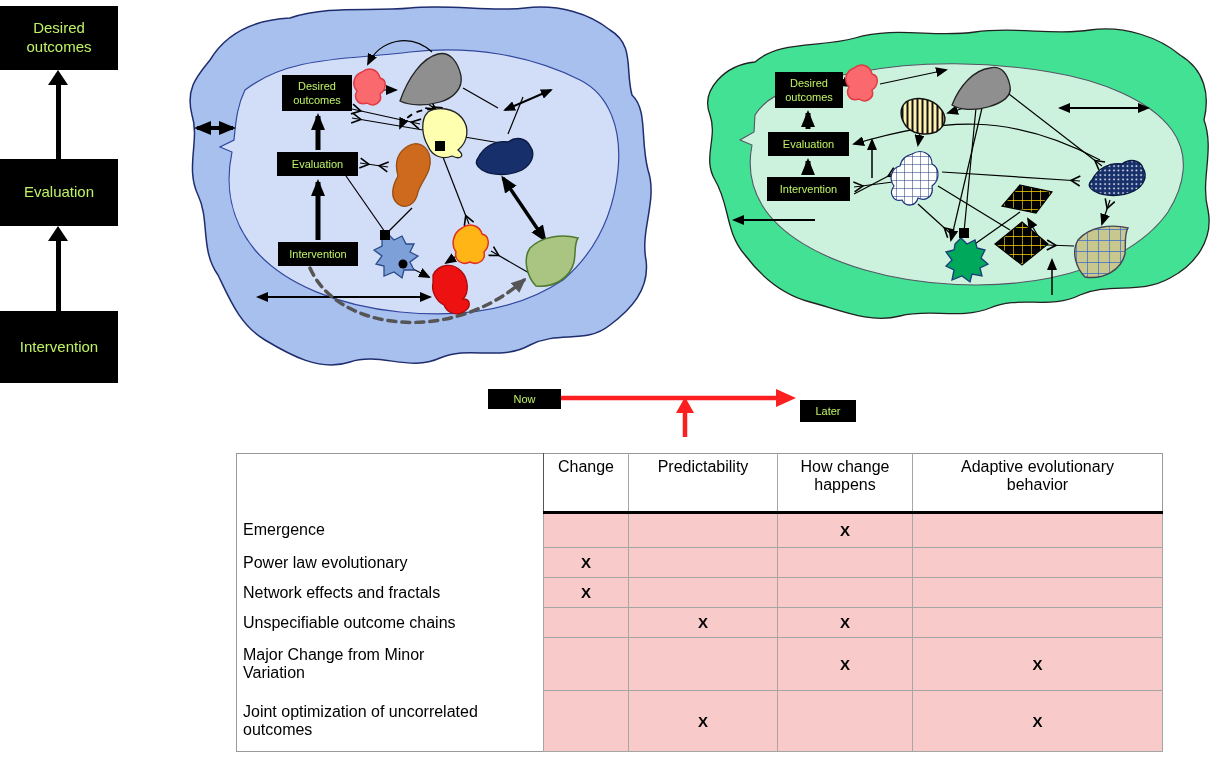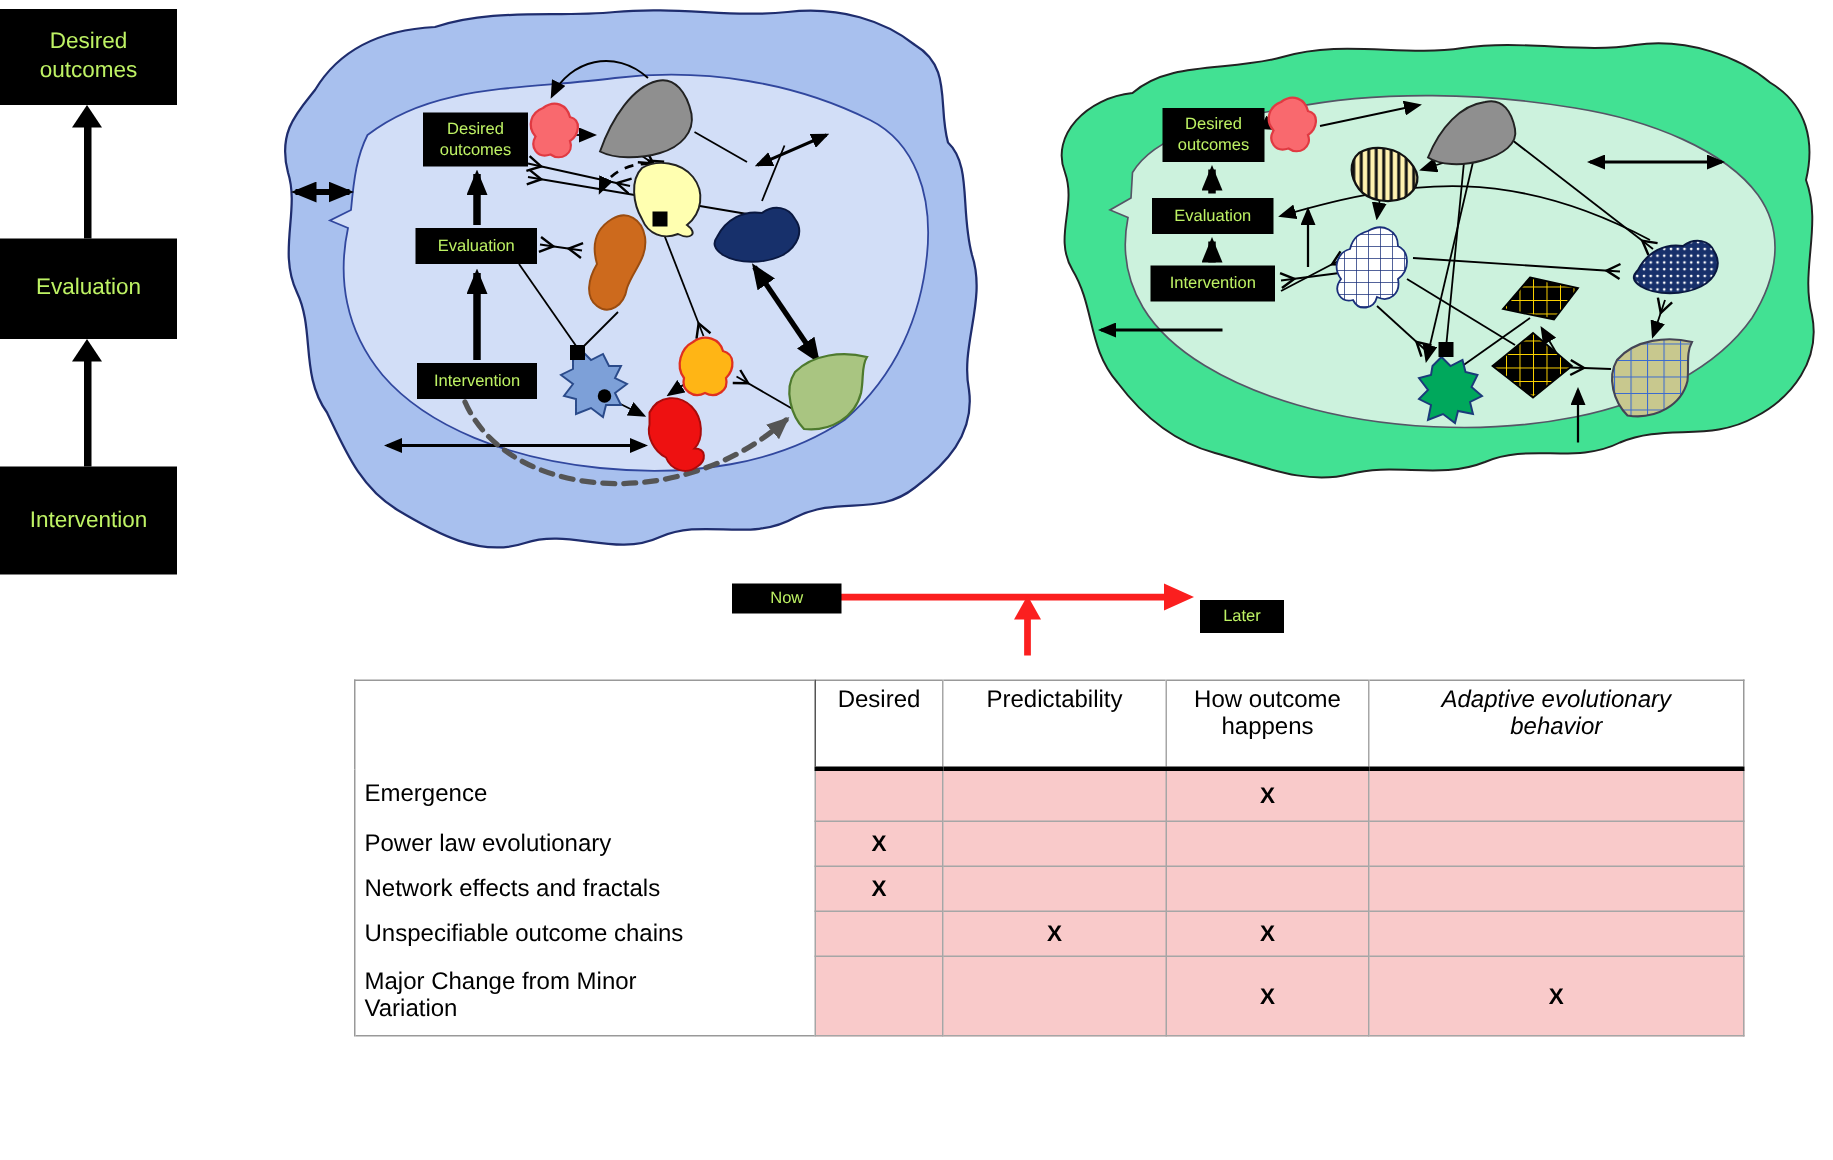--- a/index.html
+++ b/index.html
@@ -37,21 +37,21 @@
     background:#f9caca;border:1px solid #a6a6a6;text-align:center;
     font-weight:bold;font-size:15px;
   }
   table.matrix td.lbl{
     background:#fff;border:none;border-left:1px solid #999;font-size:16px;
     padding-left:6px;vertical-align:middle;
   }
   table.matrix td.c:first-of-type, table.matrix th.first{border-left:1px solid #555;}
   .lblwrap{display:inline-block;width:235px;}
   .hw{display:inline-block;max-width:112px;}
-  .hw2{display:inline-block;max-width:175px;font-style:italic;}
+  .hw2{display:inline-block;max-width:175px;}
   tr.r1{height:35px;} tr.r2{height:30px;} tr.r3{height:30px;padding-left:44px;}
   tr.r4{height:30px;margin-left:40px;} tr.r5{height:53px;} tr.r6{height:61px;}
 </style>
 </head>
 <body>
 
 <div class="bbox big" style="left:0;top:6px;width:118px;height:64px;">Desired outcomes</div>
 <div class="vhead" style="top:70px;"></div>
 <div class="vstem" style="top:84px;height:75px;"></div>
 <div class="bbox big" style="left:0;top:159px;width:118px;height:67px;">Evaluation</div>
@@ -228,23 +228,23 @@
   <colgroup>
     <col style="width:307px">
       <col style="width:85px">
       <col style="width:149px">
     <col style="width:135px">
       <col style="width:250px">
   </colgroup>
   <thead>
     <tr>
       <th class="empty"></th>
-      <th class="first"><span>Desired</span></th>
+      <th class="first"><span>Change</span></th>
       <th><span>Predictability</span></th>
-      <th><span class="hw">How outcome happens</span></th>
+      <th><span class="hw">How change happens</span></th>
       <th><span class="hw2">Adaptive evolutionary behavior</span></th>
     </tr>
   </thead>
   <tbody>
     <tr class="r1">
       <td class="lbl"><span class="lblwrap">Emergence</span></td>
       <td class="c"></td>
       <td class="c"></td>
       <td class="c">X</td>
       <td class="c"></td>
@@ -270,14 +270,21 @@
       <td class="c">X</td>
       <td class="c"></td>
     </tr>
     <tr class="r5">
       <td class="lbl"><span class="lblwrap">Major Change from Minor Variation</span></td>
       <td class="c"></td>
       <td class="c"></td>
       <td class="c">X</td>
       <td class="c">X</td>
     </tr>
+    <tr class="r6">
+      <td class="lbl"><span class="lblwrap">Joint optimization of uncorrelated outcomes</span></td>
+      <td class="c"></td>
+      <td class="c">X</td>
+      <td class="c"></td>
+      <td class="c">X</td>
+    </tr>
   </tbody>
 </table>
 
 </body></html>

